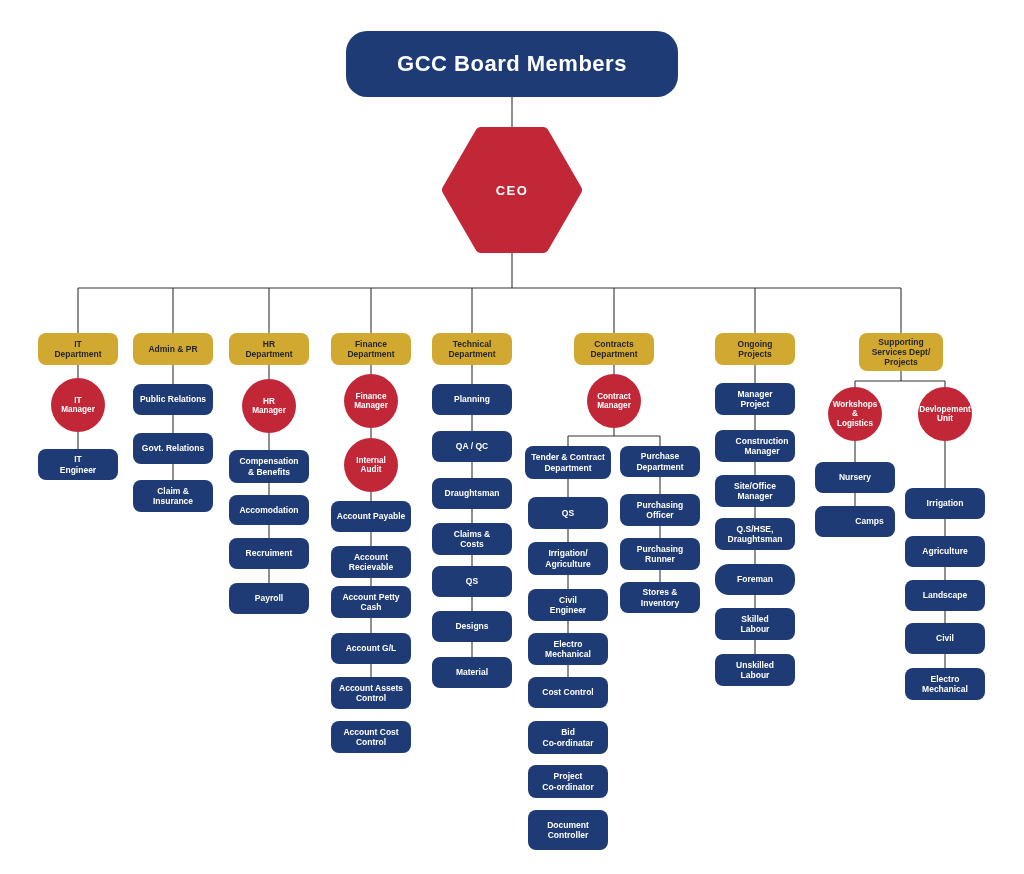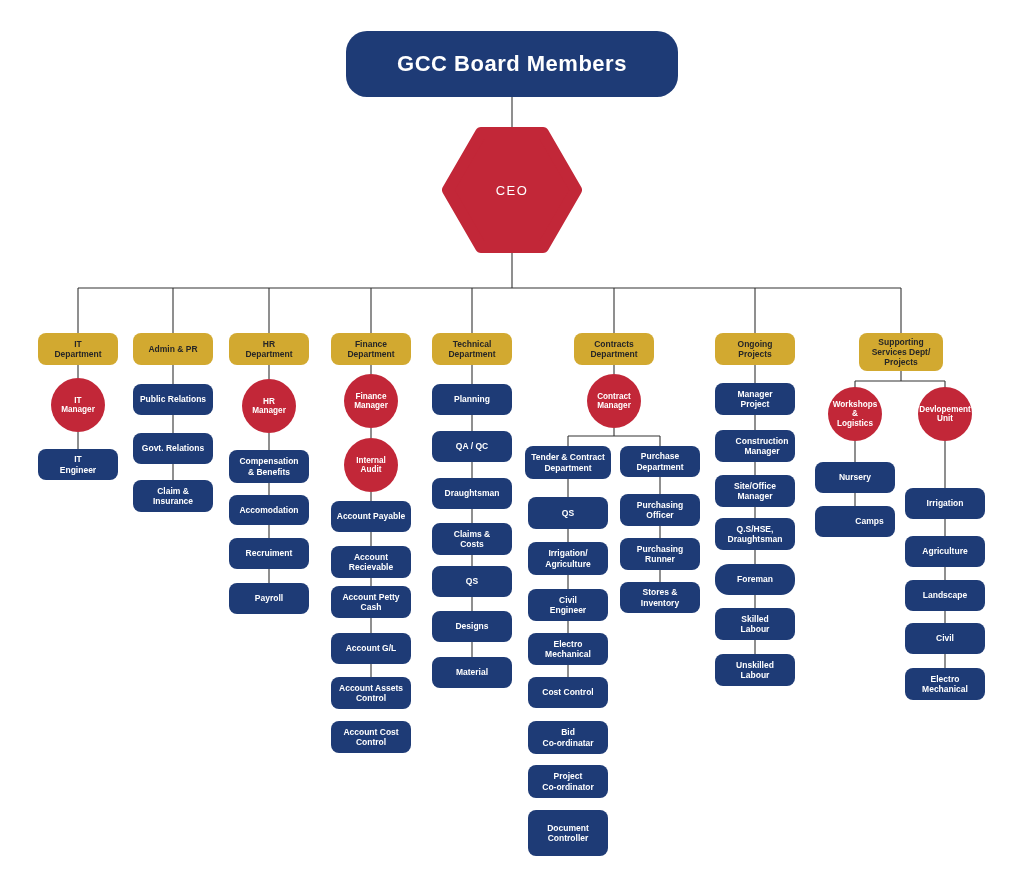--- a/index.html
+++ b/index.html
@@ -23,21 +23,21 @@
     font-size:8.5px;font-weight:700;line-height:1.18;padding:1px 2px;
   }
   .box{
     background:var(--navy);border-radius:8px;color:#ffffff;
     font-size:8.5px;font-weight:600;line-height:1.18;padding:1px 2px;
   }
   .circle{
     background:var(--red);border-radius:50%;color:#ffffff;
     font-size:8.2px;font-weight:600;line-height:1.12;
   }
-  .hex{background:transparent;color:#ffffff;font-size:13px;font-weight:400;letter-spacing:1.5px;}
+  .hex{background:transparent;color:#ffffff;font-size:13px;font-weight:700;letter-spacing:1.5px;}
   .hex svg{position:absolute;left:0;top:0;}
 </style>
 </head>
 <body>
 
 <div class="canvas" style="--navy: #1E3B76; --gold: #D2A930; --red: #C22738;">
   <svg id="edges" width="1024" height="874" viewBox="0 0 1024 874">
       <line x1="512" y1="97" x2="512" y2="127" stroke="#333333" stroke-width="1.1"></line>
       <line x1="512" y1="253" x2="512" y2="288" stroke="#333333" stroke-width="1.1"></line>
       <line x1="78" y1="288" x2="901" y2="288" stroke="#333333" stroke-width="1.1"></line>
@@ -252,21 +252,21 @@
         <span class="lbl">Cost Control</span>
       </div>
       <div class="node box" style="left: 528px; top: 721px; width: 80px; height: 33px;">
         <span class="lbl">Bid
 Co-ordinatar</span>
       </div>
       <div class="node box" style="left: 528px; top: 765px; width: 80px; height: 33px;">
         <span class="lbl">Project
 Co-ordinator</span>
       </div>
-      <div class="node box" style="left: 528px; top: 810px; width: 80px; height: 46px;">
+      <div class="node box" style="left: 528px; top: 810px; width: 80px; height: 40px;">
         <span class="lbl">Document
 Controller</span>
       </div>
       <div class="node box" style="left: 620px; top: 446px; width: 80px; height: 31px;">
         <span class="lbl">Purchase
 Department</span>
       </div>
       <div class="node box" style="left: 620px; top: 494px; width: 80px; height: 32px;">
         <span class="lbl">Purchasing
 Officer</span>

